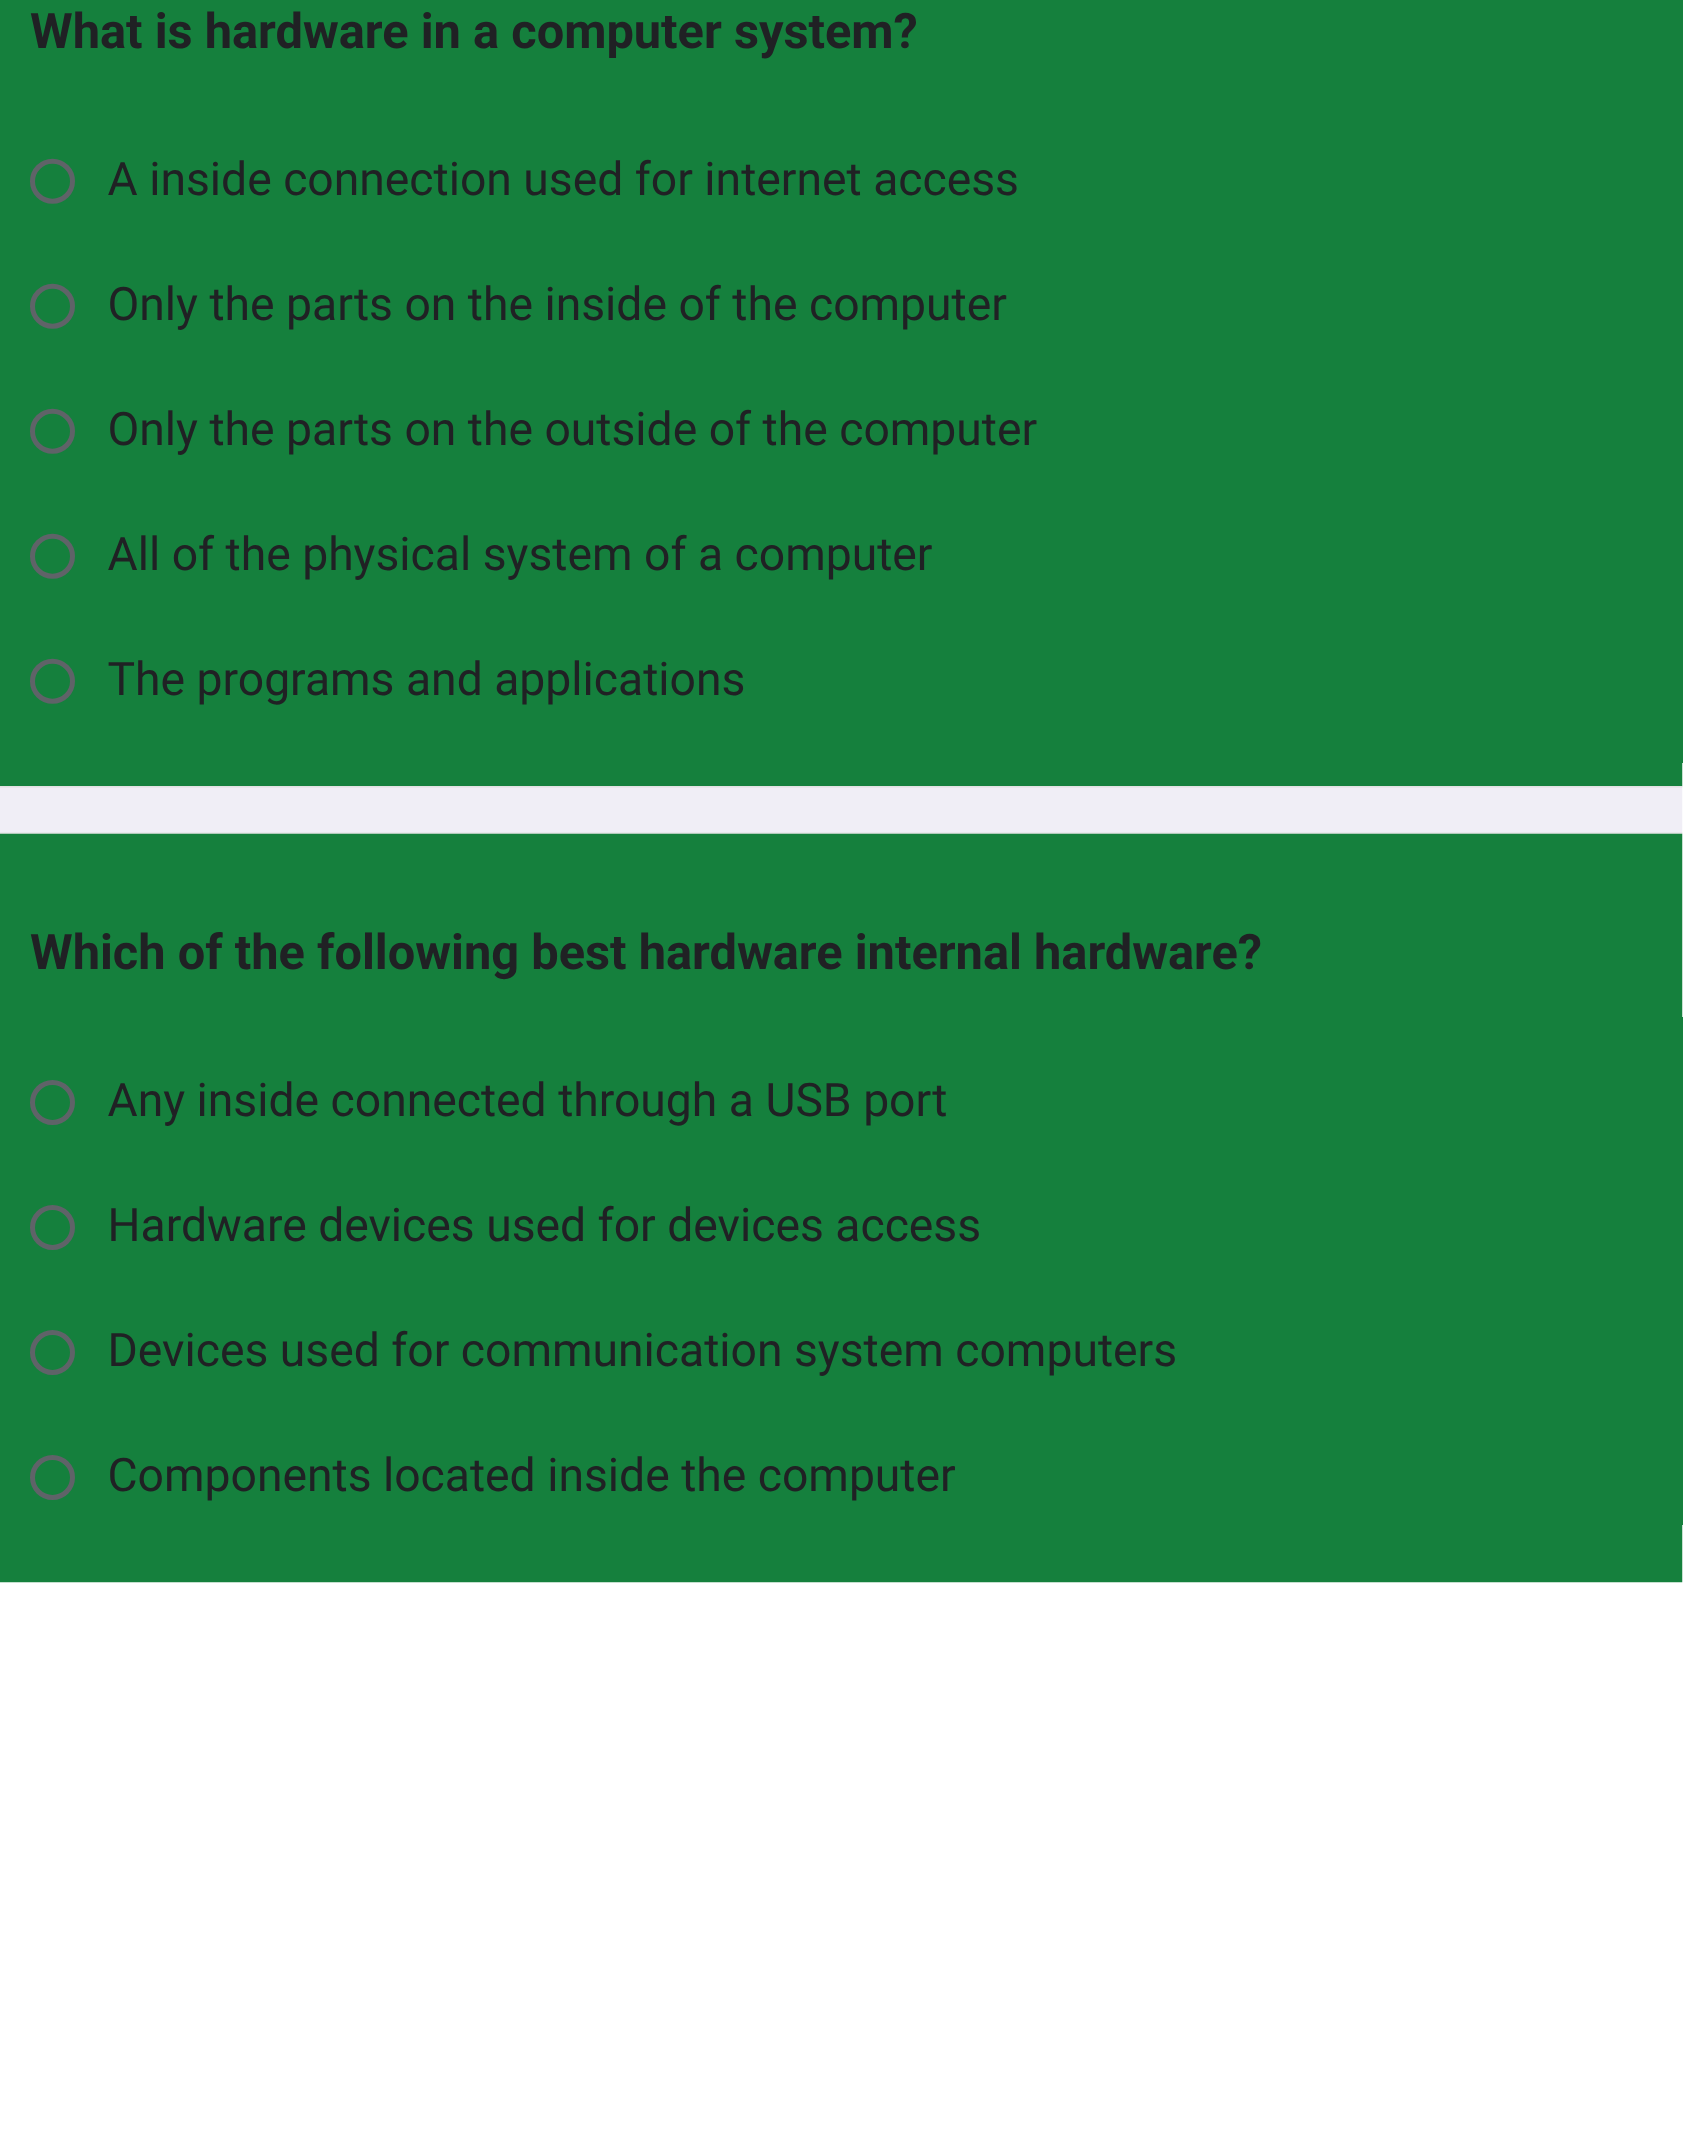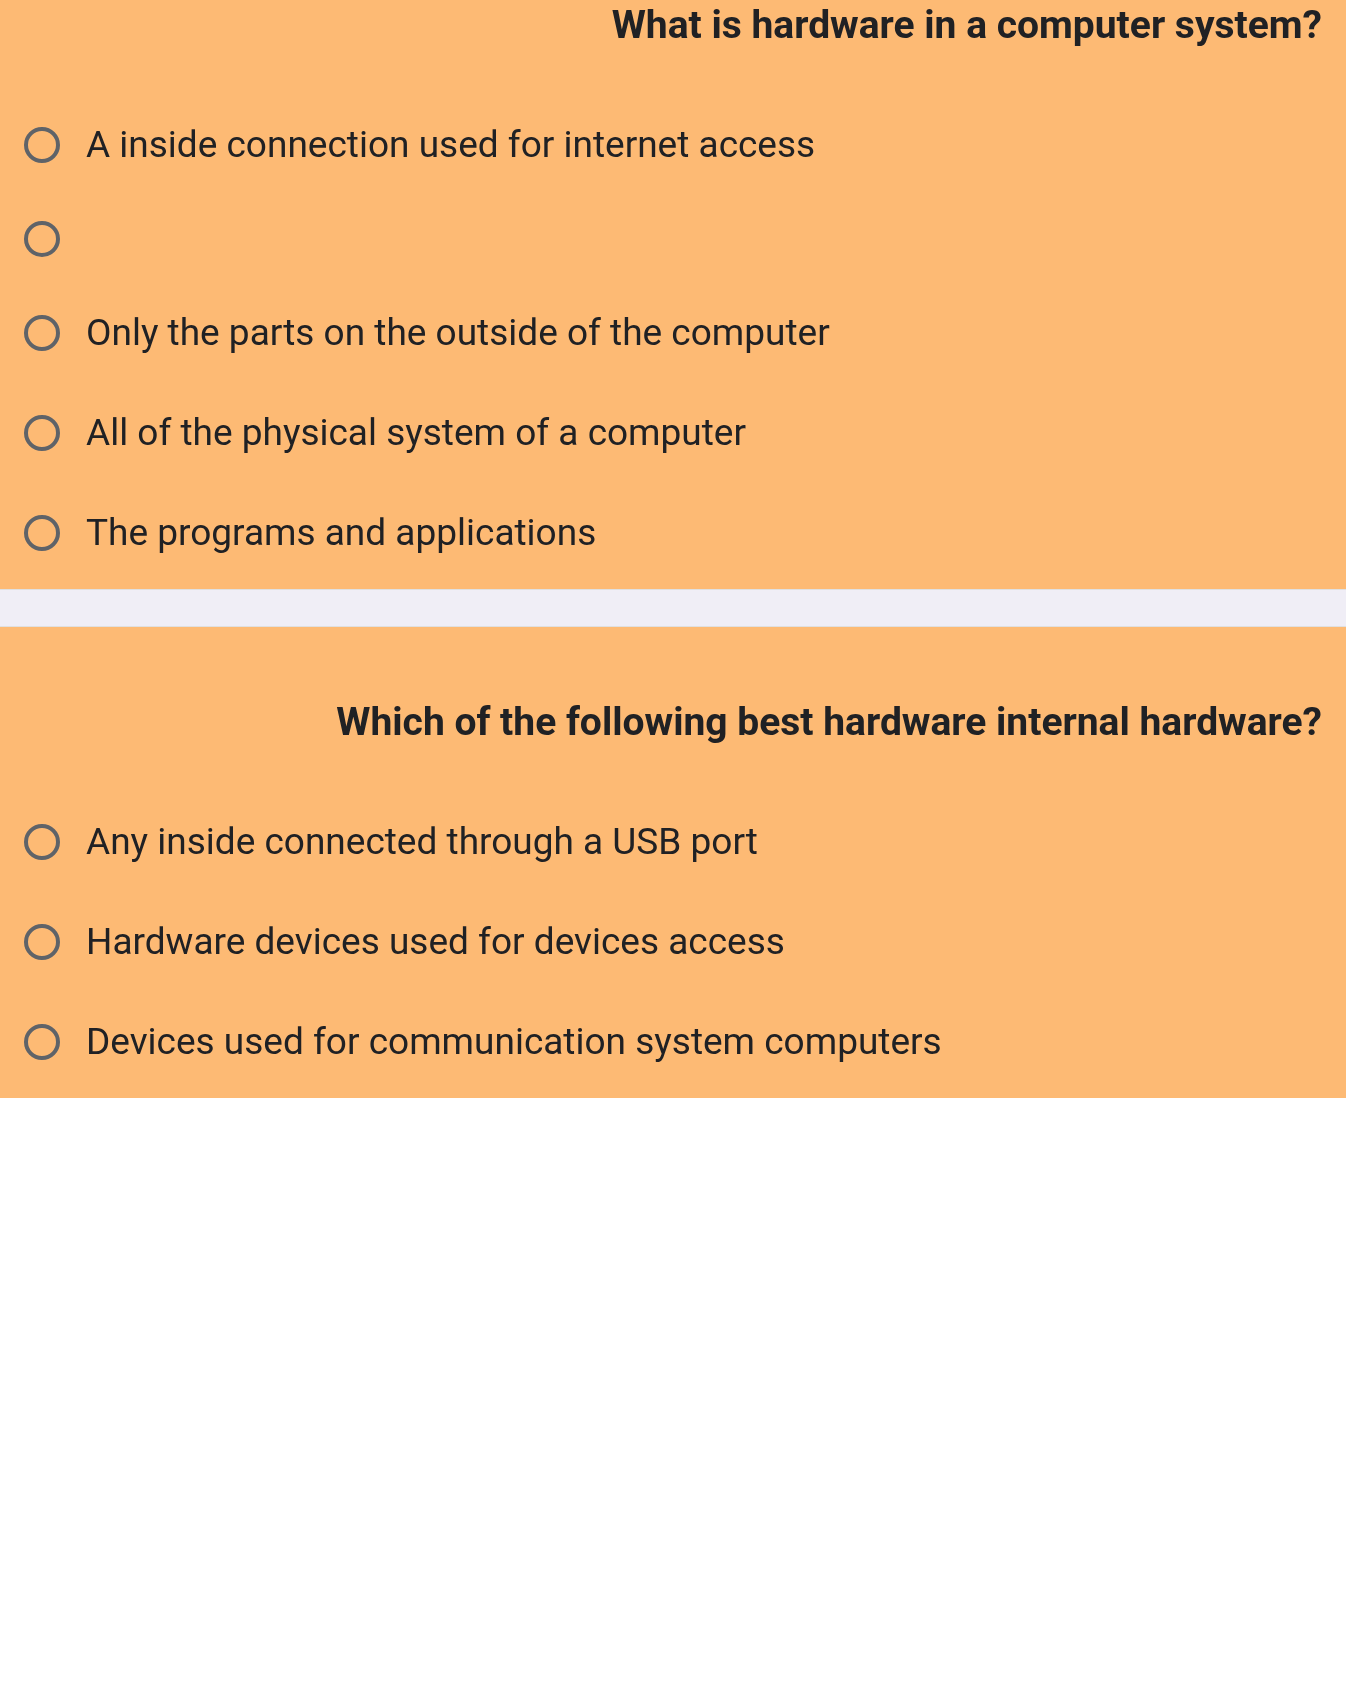--- a/index.html
+++ b/index.html
@@ -7,23 +7,22 @@
       padding: 0;
       box-sizing: border-box;
     }
     body {
       font-family: Roboto, "Helvetica Neue", Arial, sans-serif;
       background: #ffffff;
       color: #202124;
       width: 1346px;
     }
     .question-block {
-      padding: 0 24px 32px 24px;
-      background: #fdba74;
-      text-align: right;
+      padding: 0 24px 60px 24px;
+      background: #15803d;
     }
     .question-title {
       font-size: 39px;
       font-weight: 700;
       color: #202124;
       margin-bottom: 70px;
       line-height: 1.3;
     }
     .option {
       display: flex;
@@ -61,20 +60,21 @@
 <body>
 
 <div class="question-block">
   <h2 class="question-title">What is hardware in a computer system?</h2>
   <div class="option">
     <div class="radio-circle"></div>
     <span class="option-label">A inside connection used for internet access</span>
   </div>
   <div class="option">
     <div class="radio-circle"></div>
+    <span class="option-label">Only the parts on the inside of the computer</span>
   </div>
   <div class="option">
     <div class="radio-circle"></div>
     <span class="option-label">Only the parts on the outside of the computer</span>
   </div>
   <div class="option">
     <div class="radio-circle"></div>
     <span class="option-label">All of the physical system of a computer</span>
   </div>
   <div class="option">
@@ -92,13 +92,17 @@
     <span class="option-label">Any inside connected through a USB port</span>
   </div>
   <div class="option">
     <div class="radio-circle"></div>
     <span class="option-label">Hardware devices used for devices access</span>
   </div>
   <div class="option">
     <div class="radio-circle"></div>
     <span class="option-label">Devices used for communication system computers</span>
   </div>
+  <div class="option">
+    <div class="radio-circle"></div>
+    <span class="option-label">Components located inside the computer</span>
+  </div>
 </div>
 
 </body></html>

